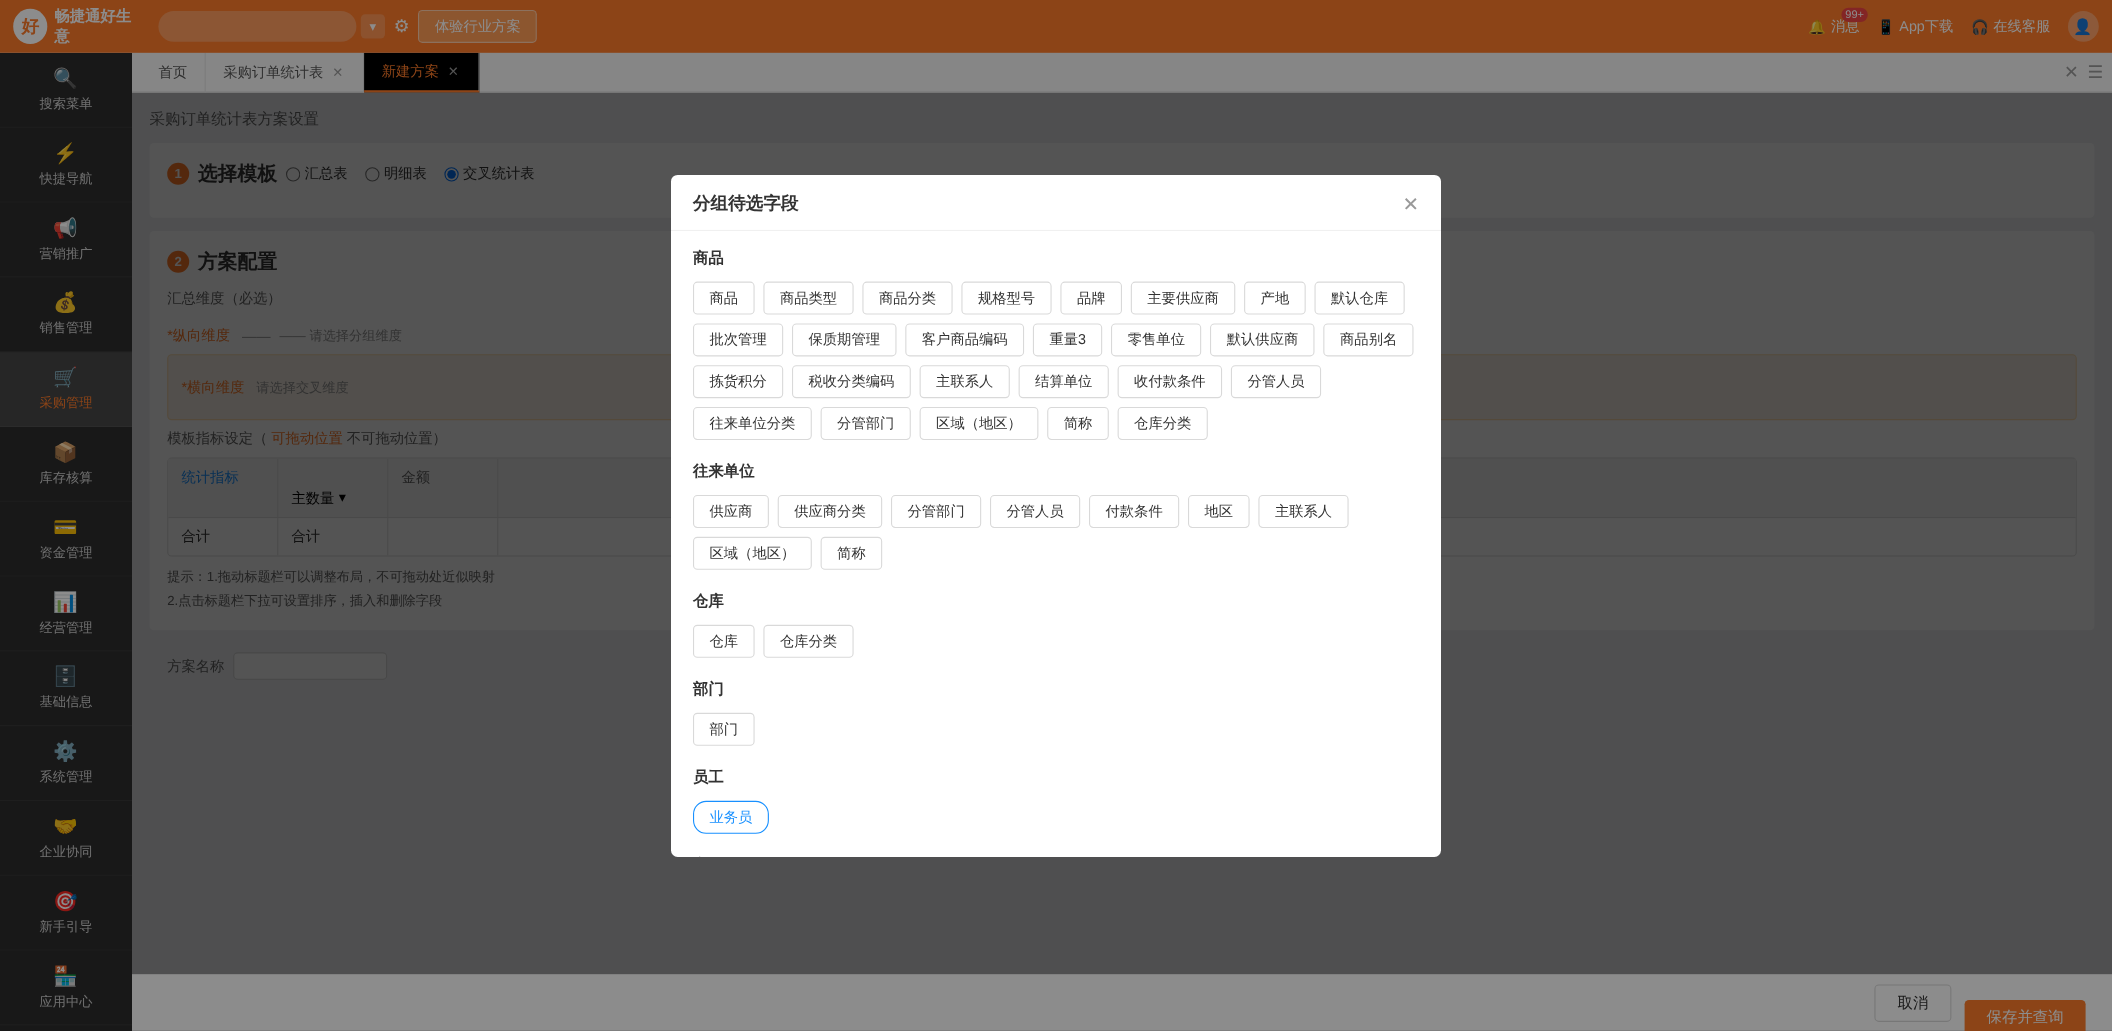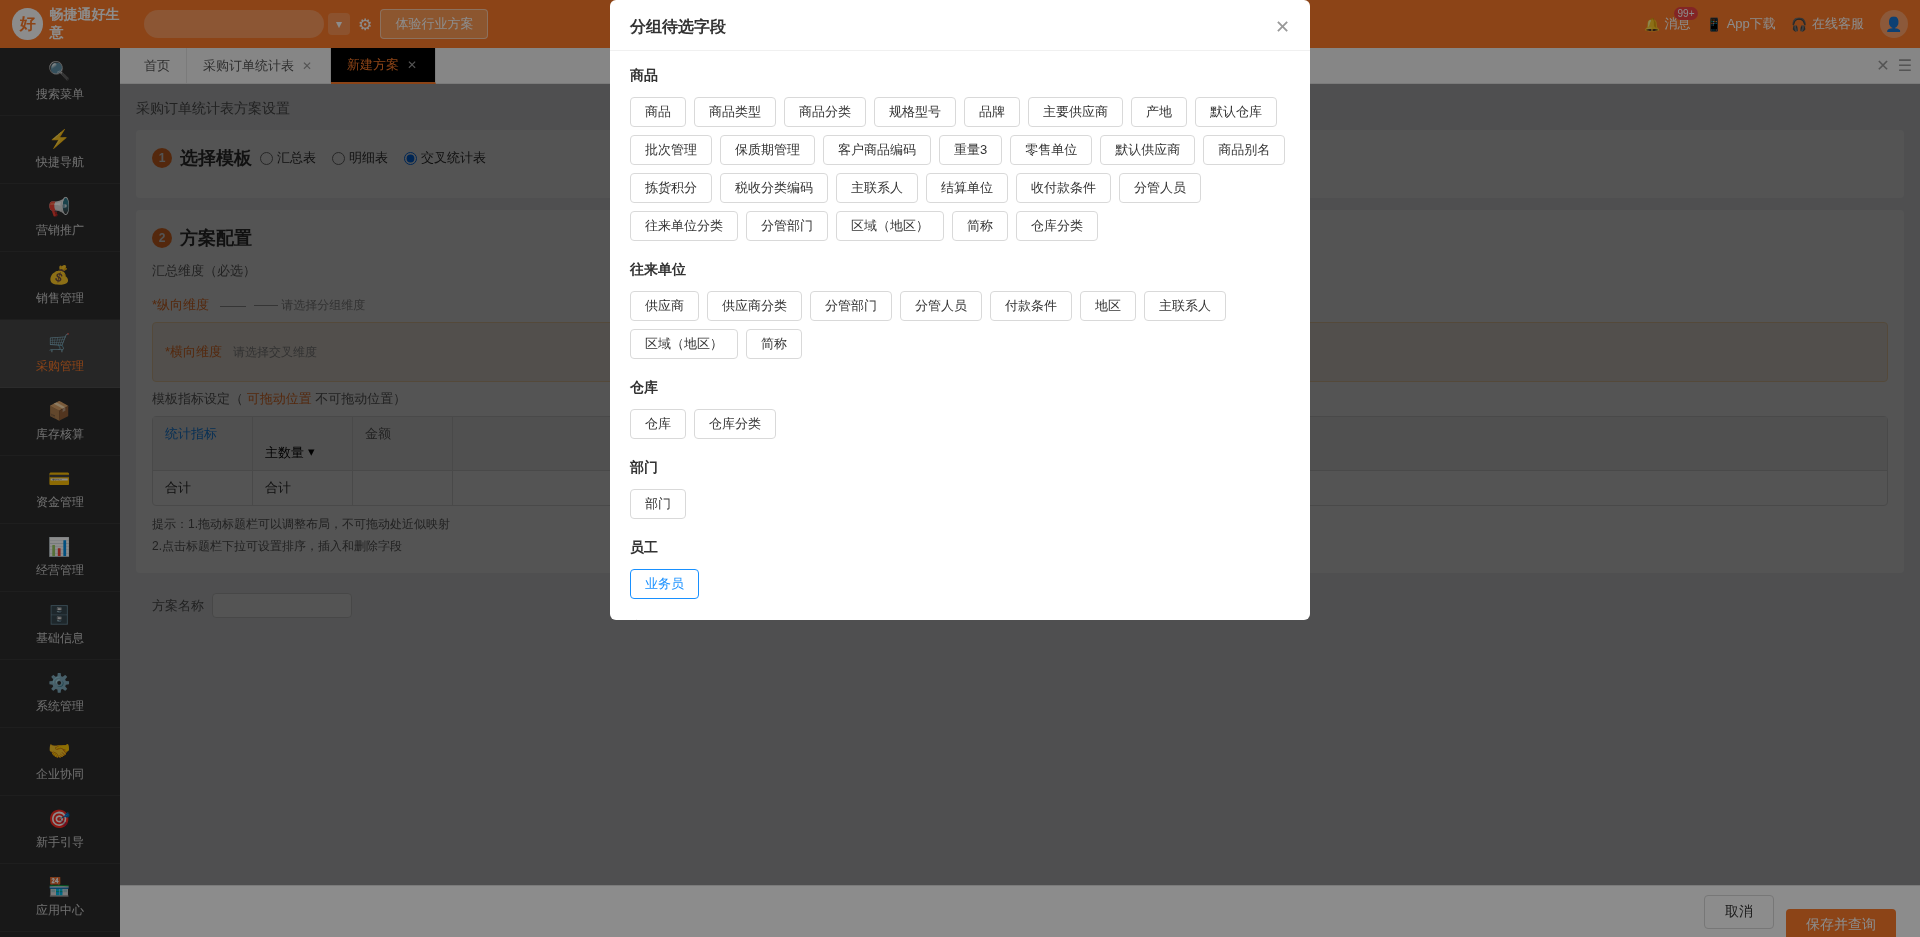--- a/index.html
+++ b/index.html
@@ -338,20 +338,21 @@
       cursor: pointer;
     }
 
     
     .modal-overlay {
       position: fixed;
       top: 0; left: 0; right: 0; bottom: 0;
       background: rgba(0,0,0,0.45);
       z-index: 200;
       display: flex;
+      align-items: center;
       justify-content: center;
     }
     .modal {
       background: white;
       border-radius: 6px;
       width: 700px;
       max-height: 620px;
       display: flex;
       flex-direction: column;
       position: relative;
@@ -391,21 +392,21 @@
     .field-tag {
       border: 1px solid #d9d9d9;
       border-radius: 4px;
       padding: 5px 14px;
       font-size: 13px;
       color: #333;
       cursor: pointer;
       background: white;
     }
     
-    .field-tag.tag-blue { border-color: #1890ff; color: #1890ff; }
+    .field-tag.tag-blue { border-color: #1890ff; color: #1890ff; border-radius: 12px; }
 
     
     .modal-body::-webkit-scrollbar { width: 6px; }
     .modal-body::-webkit-scrollbar-thumb { background: #ccc; border-radius: 3px; }
 
     .checkbox-row { display: flex; align-items: center; gap: 6px; }
     .scheme-check { accent-color: #ff7c2a; }
   </style>
 </head>
 <body>

